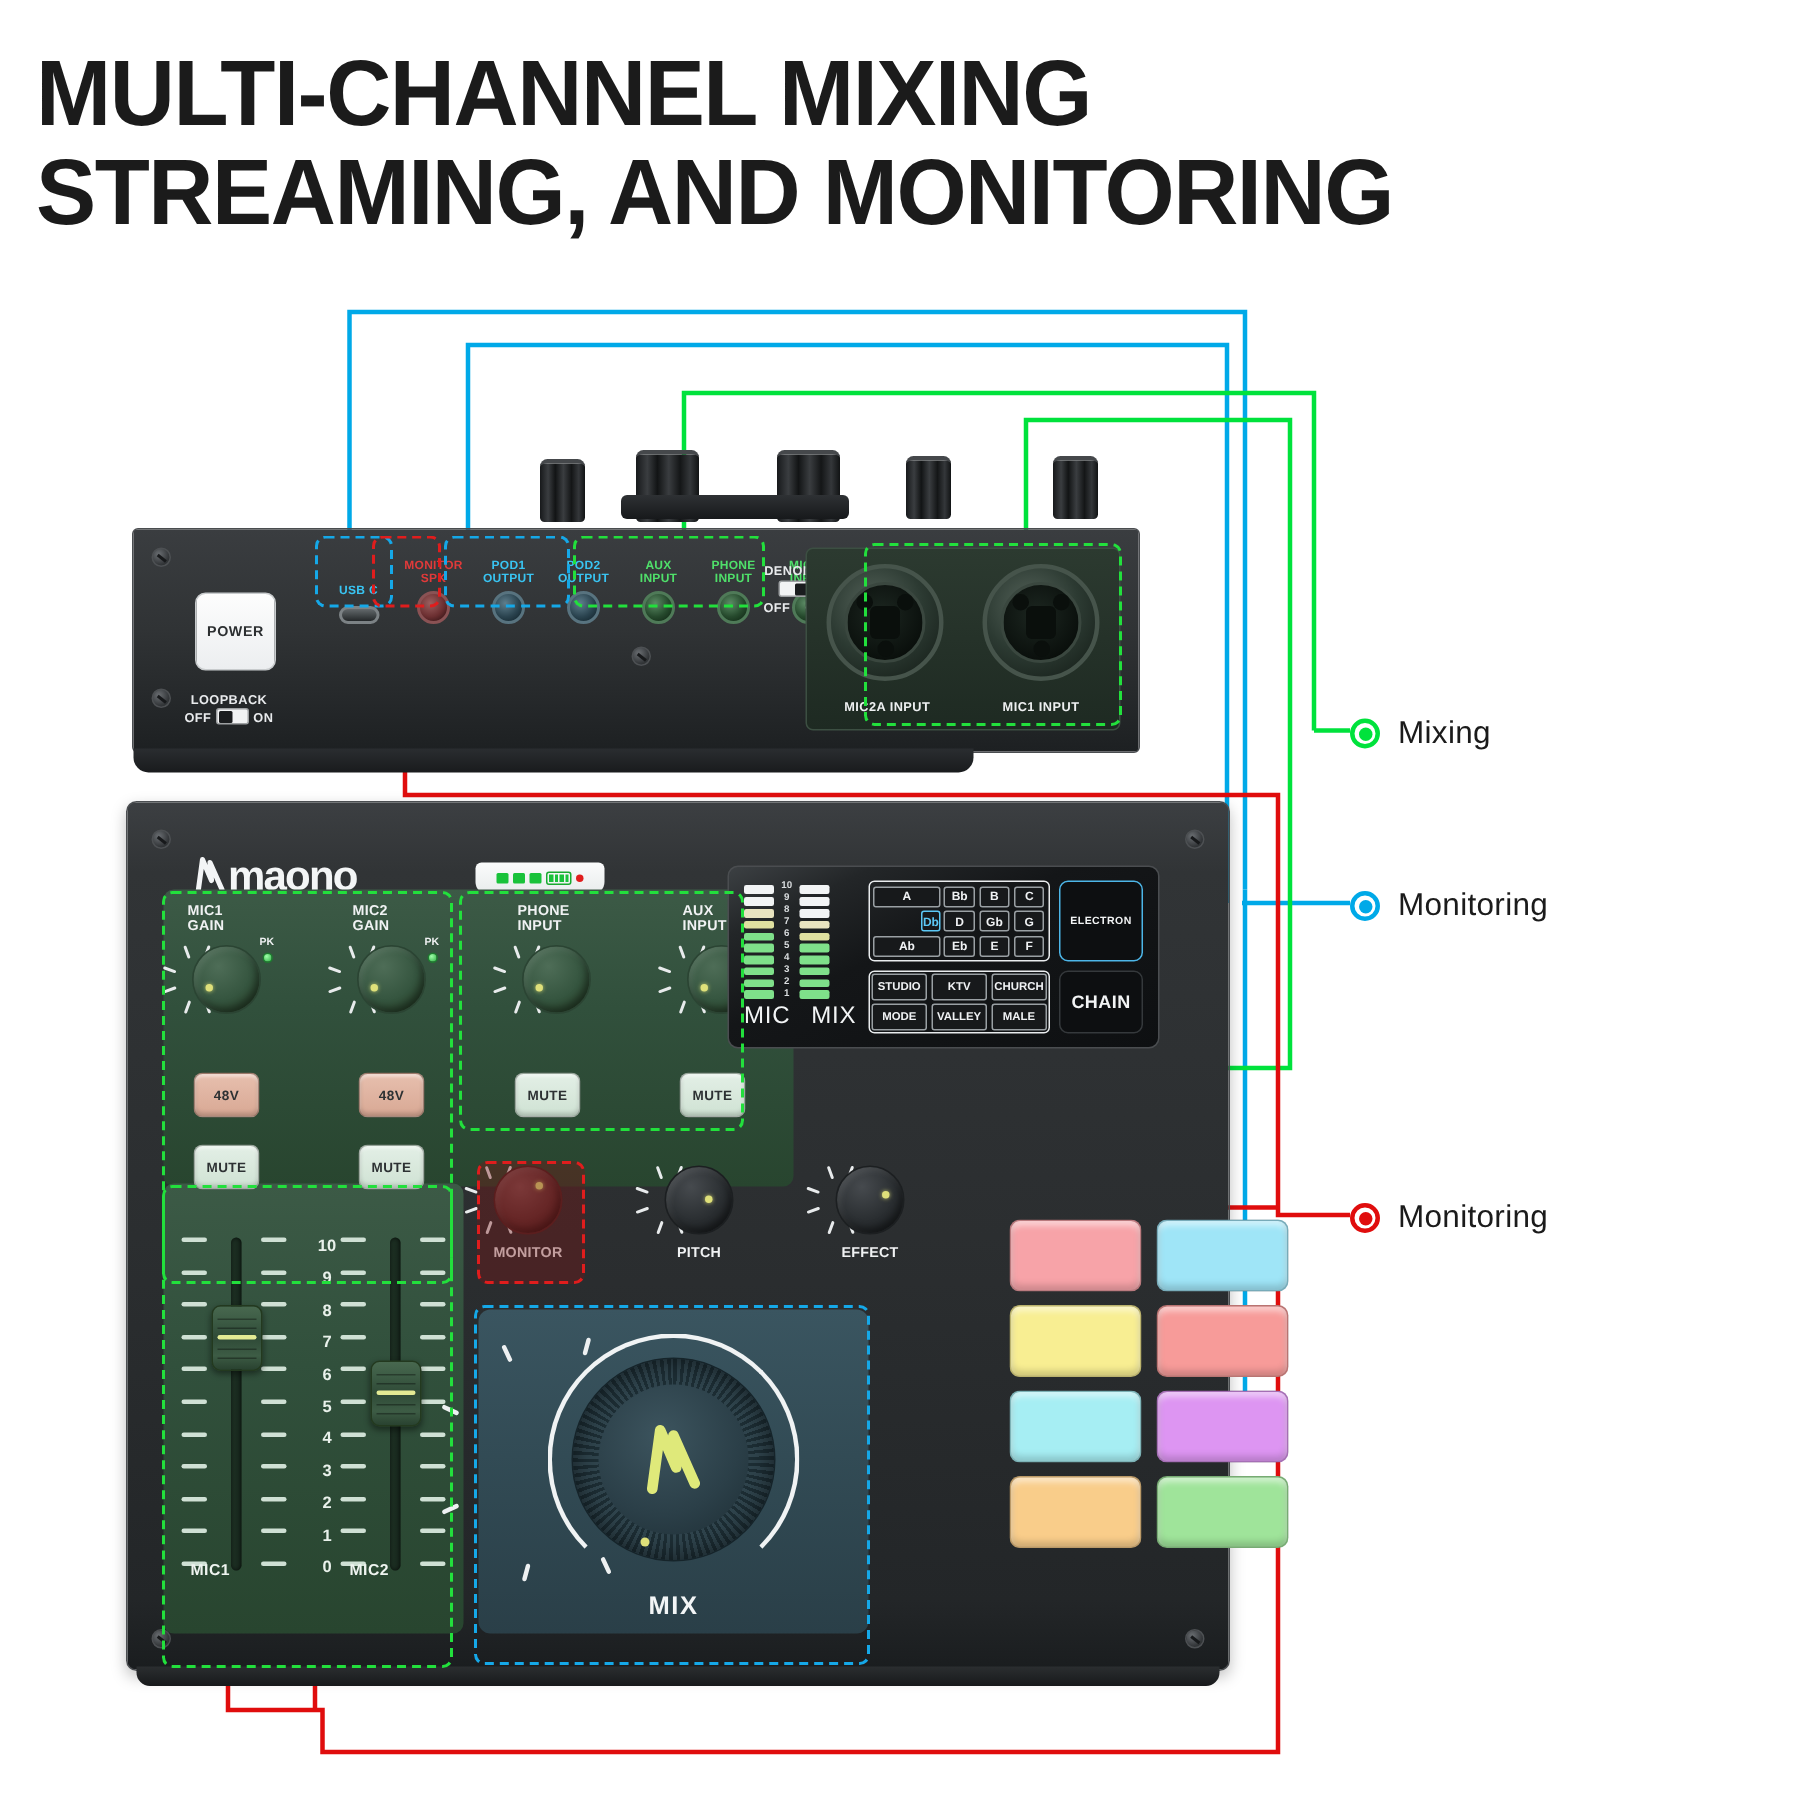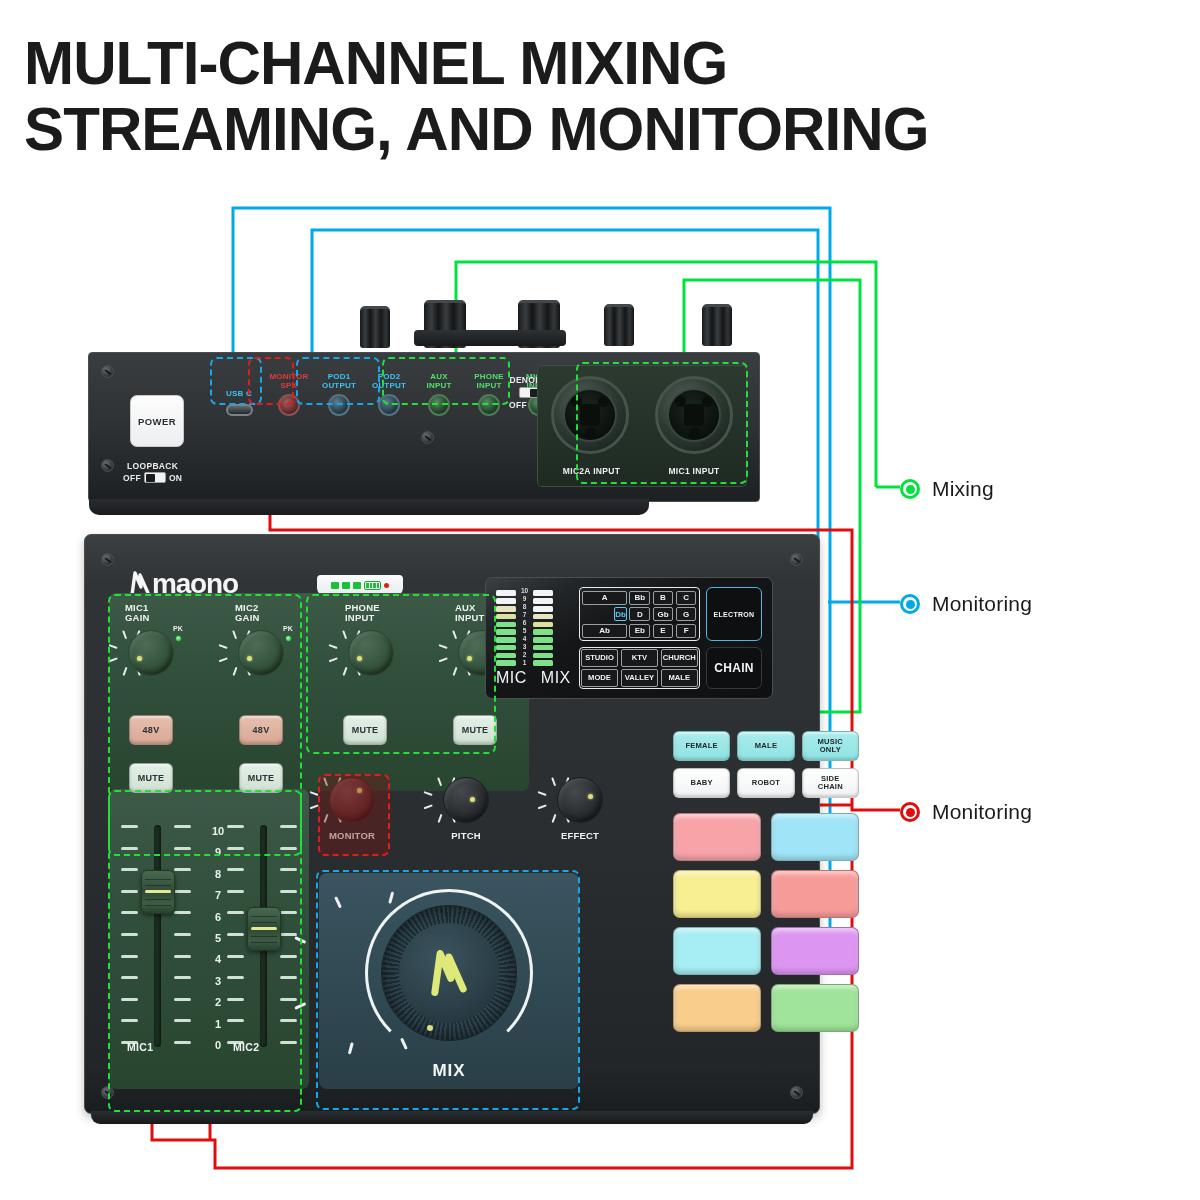--- a/index.html
+++ b/index.html
@@ -852,30 +852,20 @@
       <div class="face">
         <svg width="40" height="46" viewBox="0 0 22 26">
           <path d="M3 24 L6 2 L12 16 L11 4 L19 22" fill="none" stroke="#dfe97a" stroke-width="4" stroke-linecap="round" stroke-linejoin="round"></path>
         </svg>
       </div>
       <span class="mdot"></span>
     </div>
     <div id="mix-label">MIX</div>
   </div>
 
-  <div id="voice-grid">
-      <div class="vbtn cy">FEMALE</div>
-      <div class="vbtn cy">MALE</div>
-      <div class="vbtn cy">MUSIC
-ONLY</div>
-      <div class="vbtn wh">BABY</div>
-      <div class="vbtn wh">ROBOT</div>
-      <div class="vbtn wh">SIDE
-CHAIN</div>
-    </div>
 
   <div id="pads">
       <div class="pad" style="background: linear-gradient(rgb(247, 163, 168), rgb(247, 163, 168));"></div>
       <div class="pad" style="background: linear-gradient(rgb(159, 229, 247), rgb(159, 229, 247));"></div>
       <div class="pad" style="background: linear-gradient(rgb(248, 238, 146), rgb(248, 238, 146));"></div>
       <div class="pad" style="background: linear-gradient(rgb(247, 155, 153), rgb(247, 155, 153));"></div>
       <div class="pad" style="background: linear-gradient(rgb(166, 238, 243), rgb(166, 238, 243));"></div>
       <div class="pad" style="background: linear-gradient(rgb(221, 149, 242), rgb(221, 149, 242));"></div>
       <div class="pad" style="background: linear-gradient(rgb(249, 205, 138), rgb(249, 205, 138));"></div>
       <div class="pad" style="background: linear-gradient(rgb(159, 228, 154), rgb(159, 228, 154));"></div>

